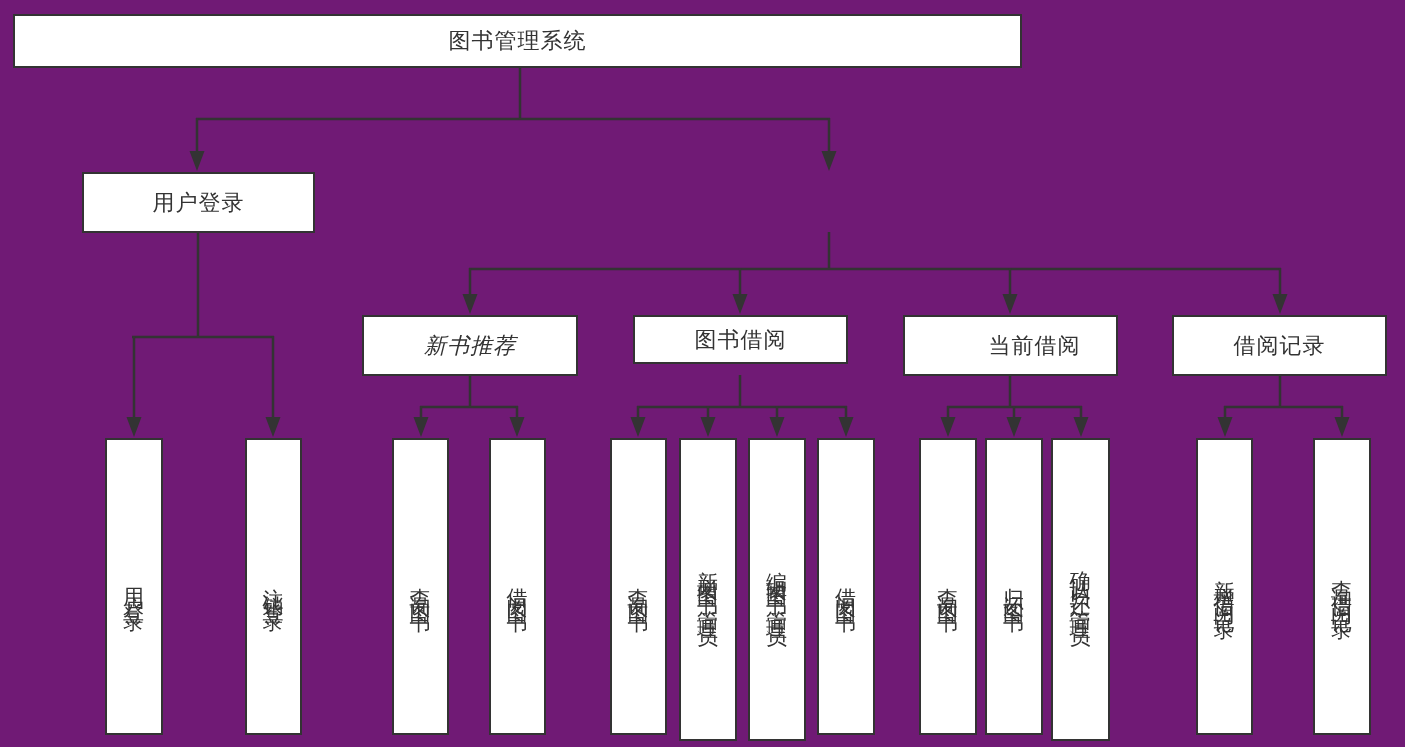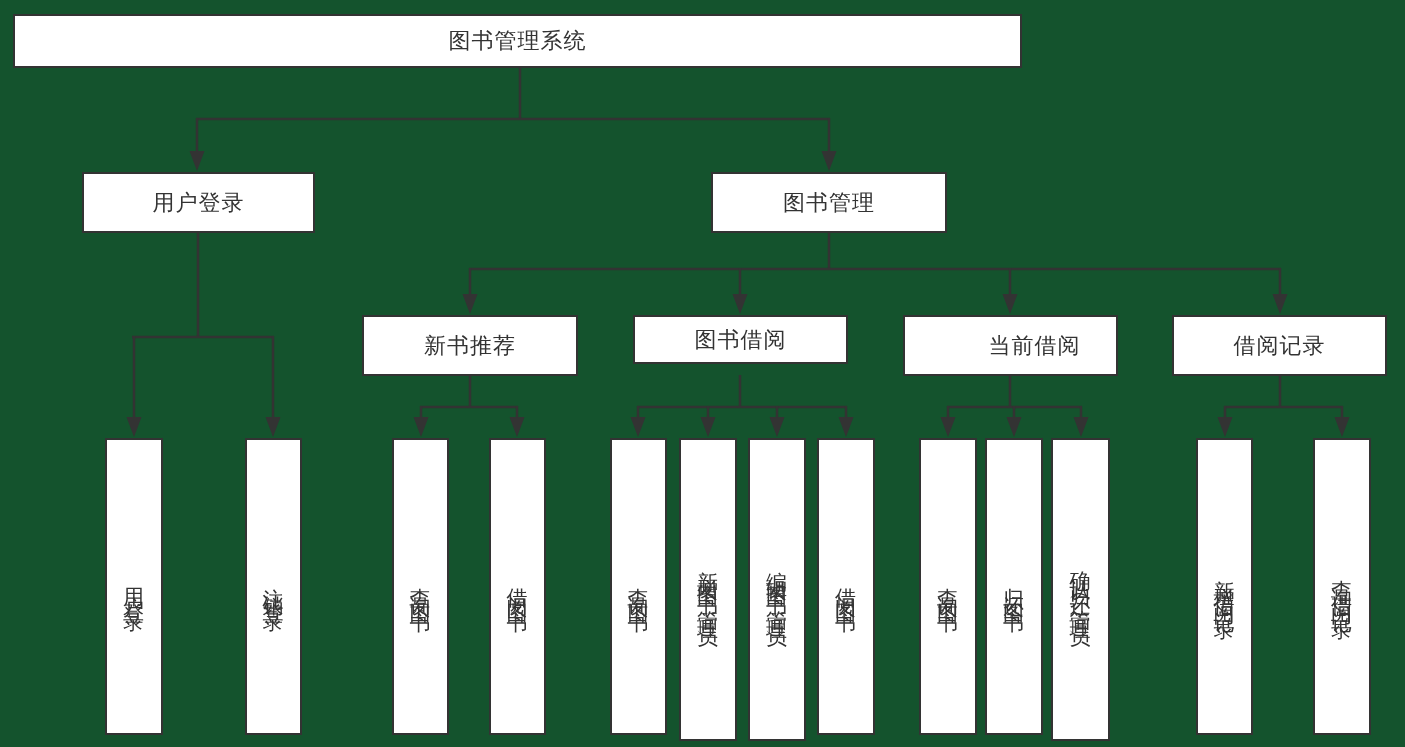--- a/index.html
+++ b/index.html
@@ -1,19 +1,19 @@
 <!DOCTYPE html>
 <html><head>
 <meta charset="utf-8">
 <style>
   html,body{margin:0;padding:0;background:#ffffff;}
   .canvas{
     position:relative;
     width:1405px;height:747px;
-    background:#14532d;
+    background:#701a75;
     overflow:hidden;
     font-family:"Liberation Sans","DejaVu Sans",sans-serif;
     color:#333333;
   }
   .connectors{position:absolute;left:0;top:0;width:1405px;height:747px;}
   .connectors line{stroke:#333333;stroke-width:2.5;}
   .connectors polygon{fill:#333333;stroke:none;}
   .node{
     position:absolute;
     box-sizing:border-box;
@@ -29,21 +29,21 @@
     text-orientation:upright;
     font-size:21px;
     letter-spacing:8px;
     line-height:1;
     white-space:normal;
   }
   
   .n-root    {left:13px;  top:14px;  width:1009px; height:54px;}
   .n-login   {left:82px;  top:172px; width:233px;  height:61px;}
   .n-mgmt    {left:711px; top:172px; width:236px;  height:61px;}
-  .n-rec     {left:362px; top:315px; width:216px;  height:61px;}
+  .n-rec     {left:362px; top:315px; width:216px;  height:61px;font-style:italic;}
   .n-borrow  {left:633px; top:315px; width:215px;  height:49px;}
   .n-current {left:903px; top:315px; width:215px;  height:61px;padding-left:48px;}
   .n-record  {left:1172px;top:315px; width:215px;  height:61px;}
   .n-a1{left:105px; top:438px;width:58px;height:297px;}
   .n-a2{left:245px; top:438px;width:57px;height:297px;}
   .n-b1{left:392px; top:438px;width:57px;height:297px;}
   .n-b2{left:489px; top:438px;width:57px;height:297px;}
   .n-c1{left:610px; top:438px;width:57px;height:297px;}
   .n-c2{left:679px; top:438px;width:58px;height:303px;}
   .n-c3{left:748px; top:438px;width:58px;height:303px;}
@@ -133,21 +133,20 @@
       <line x1="1225" y1="406" x2="1225" y2="421"></line>
       <line x1="1342" y1="406" x2="1342" y2="421"></line>
       <polygon points="1225,437 1217.5,417 1232.5,417"></polygon>
       <polygon points="1342,437 1334.5,417 1349.5,417"></polygon>
     </g>
   </svg>
 
   <div class="node n-root">图书管理系统</div>
 
   <div class="node n-login">用户登录</div>
-  <div class="node n-mgmt">图书管理</div>
 
   <div class="node n-rec">新书推荐</div>
   <div class="node n-borrow">图书借阅</div>
   <div class="node n-current">当前借阅</div>
   <div class="node n-record">借阅记录</div>
 
   <div class="node leaf n-a1">用户登录</div>
   <div class="node leaf n-a2">注销登录</div>
 
   <div class="node leaf n-b1">查询图书</div>

